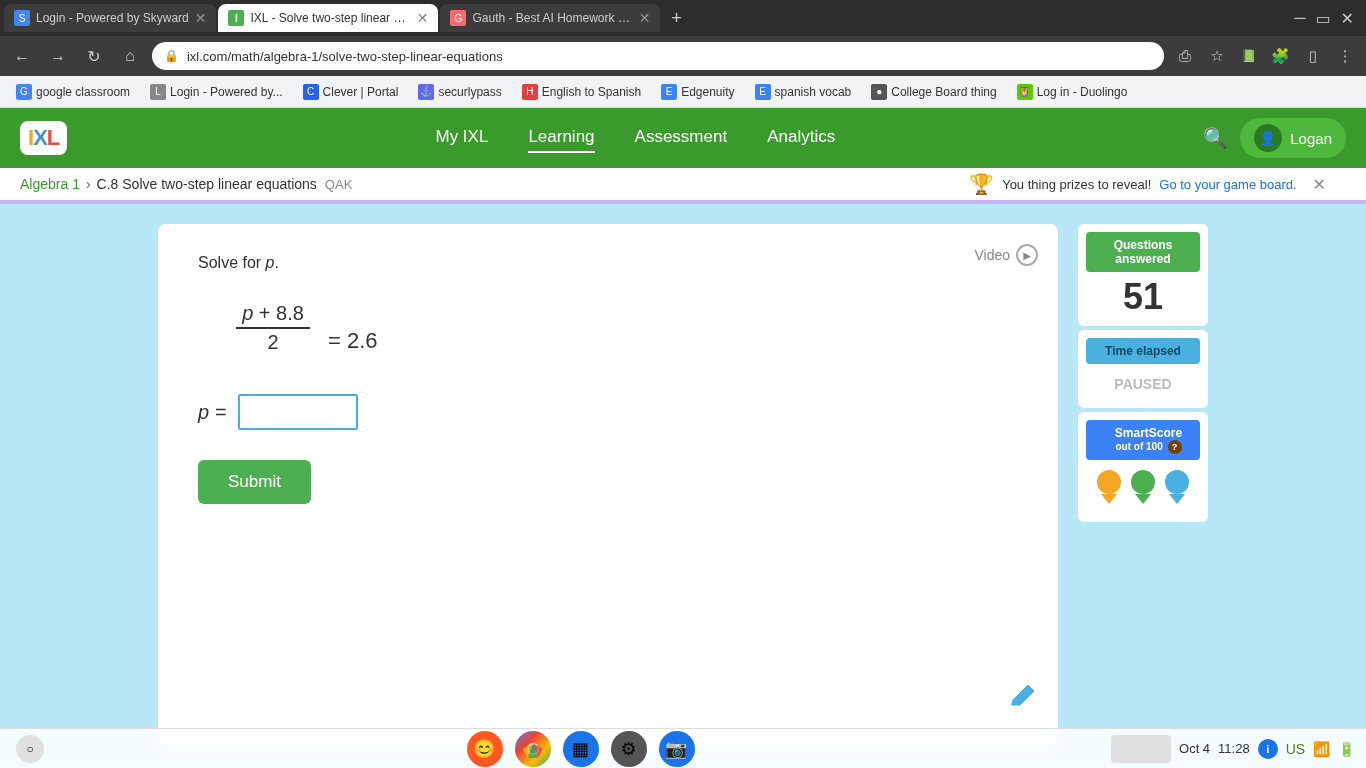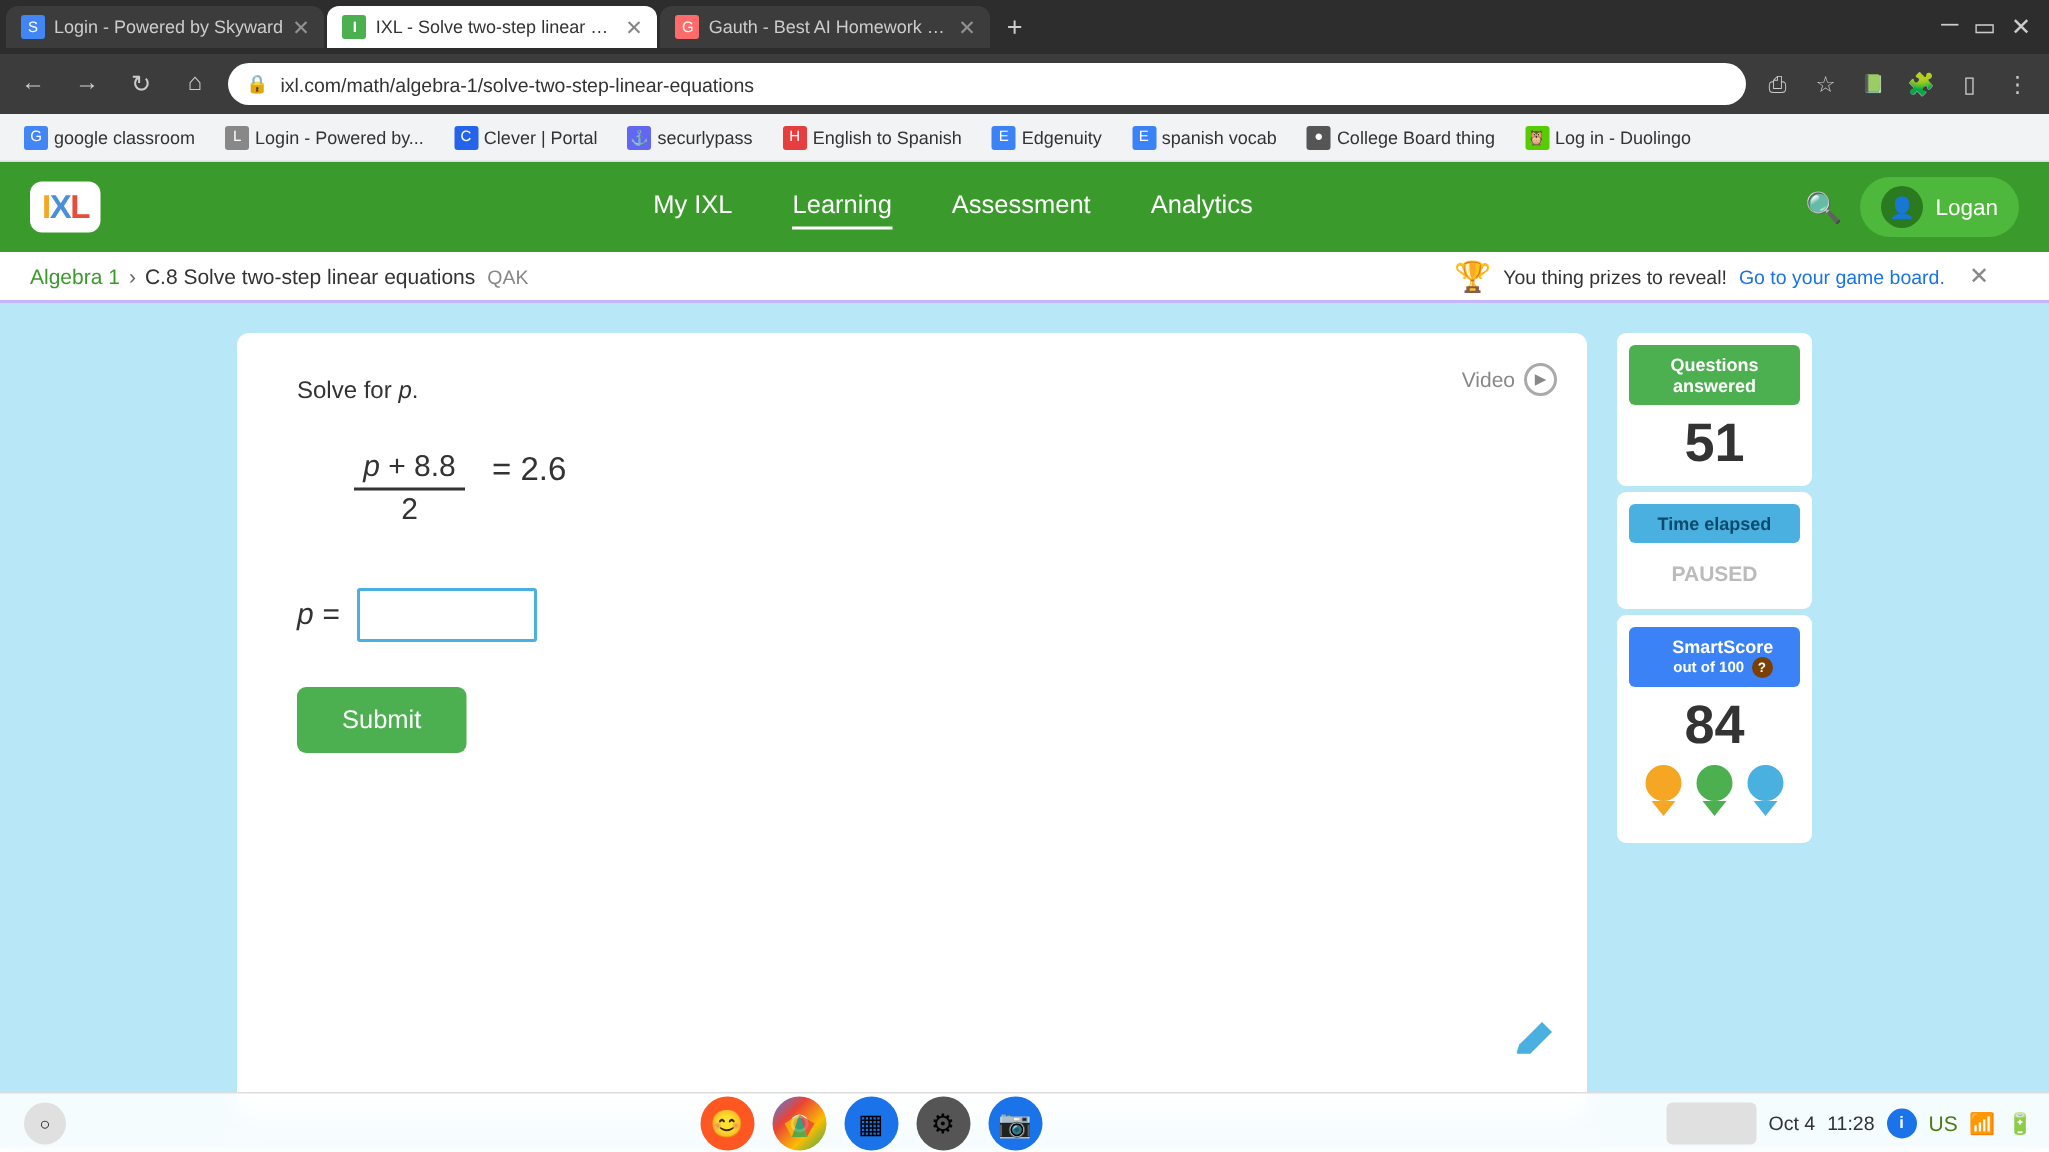--- a/index.html
+++ b/index.html
@@ -213,21 +213,21 @@
       font-size: 14px;
     }
     .ixl-username { color: white; font-size: 15px; font-weight: 500; }
 
     
     .ixl-breadcrumb {
       display: flex;
       align-items: center;
       padding: 8px 20px;
       background: white;
-      border-bottom: 2px solid #c4b5fd;
+      border-bottom: 4px solid #c4b5fd;
       position: relative;
     }
     .breadcrumb-link {
       color: #3a9a2b;
       font-size: 14px;
       cursor: pointer;
     }
     .breadcrumb-sep {
       color: #666;
       font-size: 14px;
@@ -297,21 +297,21 @@
       font-size: 16px;
       color: #333;
       margin-bottom: 30px;
     }
     .question-text em { font-style: italic; }
     .equation-container {
       font-size: 22px;
       color: #333;
       margin-bottom: 40px;
       display: flex;
-      align-items: flex-start;
+      align-items: flex-end;
       gap: 12px;
     }
     .fraction {
       display: inline-flex;
       flex-direction: column;
       align-items: center;
       vertical-align: middle;
     }
     .fraction .numerator {
       border-bottom: 2px solid #333;
@@ -653,21 +653,20 @@
       </div>
 
       <div class="stat-box">
         <div class="stat-label orange">
           <div class="smart-score-label">SmartScore</div>
           <div class="smart-score-sub">
             <span>out of 100</span>
             <span style="display:inline-block;width:14px;height:14px;background:#7b3f00;border-radius:50%;color:white;font-size:9px;text-align:center;line-height:14px;margin-left:2px;">?</span>
           </div>
         </div>
-        <div class="stat-value">84</div>
         <div class="ribbons">
 
           <div class="ribbon">
             <div class="ribbon-circle" style="background:#f5a623;"></div>
             <div style="width:0;height:0;border-left:8px solid transparent;border-right:8px solid transparent;border-top:10px solid #f5a623;"></div>
           </div>
 
           <div class="ribbon">
             <div class="ribbon-circle" style="background:#4caf50;"></div>
             <div style="width:0;height:0;border-left:8px solid transparent;border-right:8px solid transparent;border-top:10px solid #4caf50;"></div>

